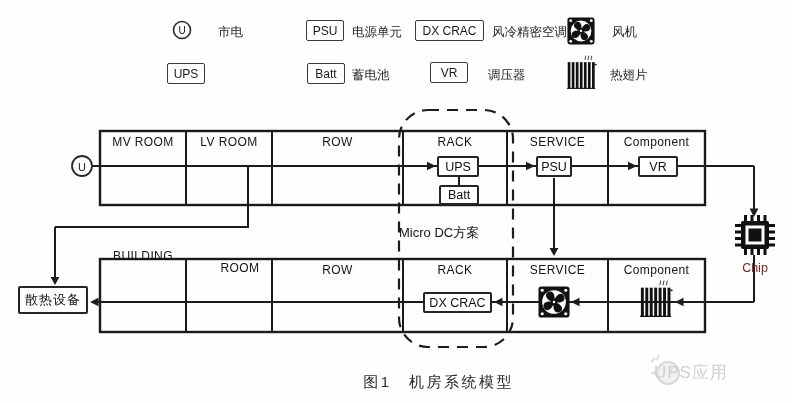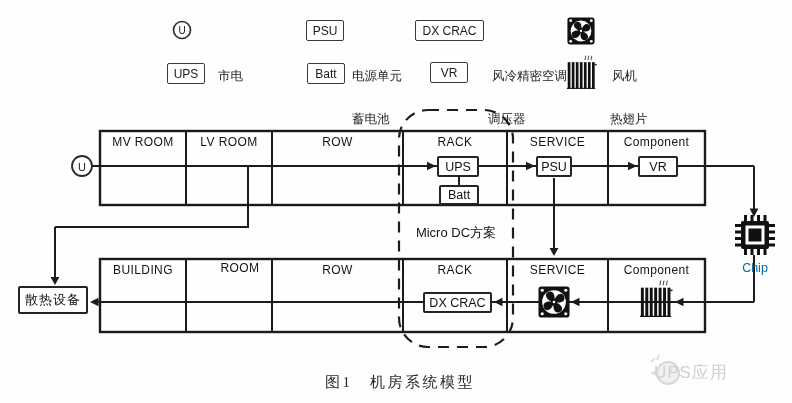--- a/index.html
+++ b/index.html
@@ -1,46 +1,46 @@
 <!DOCTYPE html>
 <html><head>
 <meta charset="utf-8">
 <style>
   html,body{margin:0;padding:0;background:#ffffff;}
   .canvas{
     position:relative;width:792px;height:403px;background:#fefefe;
     font-family:"Liberation Sans",sans-serif;color:#1f1f1f;overflow:hidden;
   }
   svg.overlay{position:absolute;left:0;top:0;width:792px;height:403px;}
-  .lgd-label{position:absolute;font-size:12.5px;color:#1f1f1f;white-space:nowrap;margin-top:44px;}
+  .lgd-label{position:absolute;font-size:12.5px;color:#1f1f1f;white-space:nowrap;}
   .lgd-box{
     position:absolute;border:1.5px solid #3a3a3a;border-radius:2px;background:#fff;
     display:flex;align-items:center;justify-content:center;font-size:12px;color:#1a1a1a;
     box-sizing:border-box;white-space:nowrap;
   }
   .th{
     position:absolute;text-align:center;font-size:12px;letter-spacing:0.4px;
     color:#141414;white-space:nowrap;
   }
   .node{
     position:absolute;border:2px solid #242424;border-radius:2px;background:#fff;
     display:flex;align-items:center;justify-content:center;font-size:12.5px;color:#111;
     box-sizing:border-box;white-space:nowrap;
   }
   .micro-label{
-    position:absolute;left:399px;top:224px;width:114px;text-align:center;
+    position:absolute;left:399px;top:224px;width:114px;
     font-size:13px;color:#161616;white-space:nowrap;
   }
   .chip-label{
     position:absolute;left:733px;top:261px;width:44px;text-align:center;
-    font-size:12.5px;color:#0369a1;
+    font-size:12.5px;color:#7f1d1d;
   }
   .caption{
-    position:absolute;left:286px;top:373px;width:228px;text-align:center;
-    font-family:Liberation Serif, serif;font-size:15px;letter-spacing:2.5px;color:#2a2a2a;
+    position:absolute;left:286px;top:373px;width:228px;text-align:right;
+    font-family:Liberation Sans, sans-serif;font-size:15px;letter-spacing:2.5px;color:#2a2a2a;
     white-space:nowrap;
   }
   .watermark-text{
     position:absolute;left:654px;top:361px;font-size:17px;letter-spacing:1px;
     color:#d0d0d0;white-space:nowrap;
   }
 </style>
 </head>
 <body>
 
@@ -195,21 +195,21 @@
   <span class="lgd-label" style="left:488px;top:67px">调压器</span>
   <span class="lgd-label" style="left:610px;top:67px">热翅片</span>
 
   <span class="th" style="left:100px;top:135px;width:86px">MV ROOM</span>
   <span class="th" style="left:186px;top:135px;width:86px">LV ROOM</span>
   <span class="th" style="left:272px;top:135px;width:131px">ROW</span>
   <span class="th" style="left:403px;top:135px;width:104px">RACK</span>
   <span class="th" style="left:507px;top:135px;width:101px">SERVICE</span>
   <span class="th" style="left:608px;top:135px;width:97px">Component</span>
 
-  <span class="th" style="left:100px;top:263px;width:86px">BUILDING</span>
+  <span class="th" style="left:100px;top:249px;width:86px">BUILDING</span>
   <span class="th" style="left:186px;top:261px;width:108px">ROOM</span>
   <span class="th" style="left:272px;top:263px;width:131px">ROW</span>
   <span class="th" style="left:403px;top:263px;width:104px">RACK</span>
   <span class="th" style="left:507px;top:263px;width:101px">SERVICE</span>
   <span class="th" style="left:608px;top:263px;width:97px">Component</span>
 
   <div class="node" style="left:437px;top:156px;width:42px;height:21px">UPS</div>
   <div class="node" style="left:439px;top:185px;width:40px;height:20px">Batt</div>
   <div class="node" style="left:536px;top:156px;width:36px;height:21px">PSU</div>
   <div class="node" style="left:638px;top:156px;width:40px;height:21px">VR</div>

